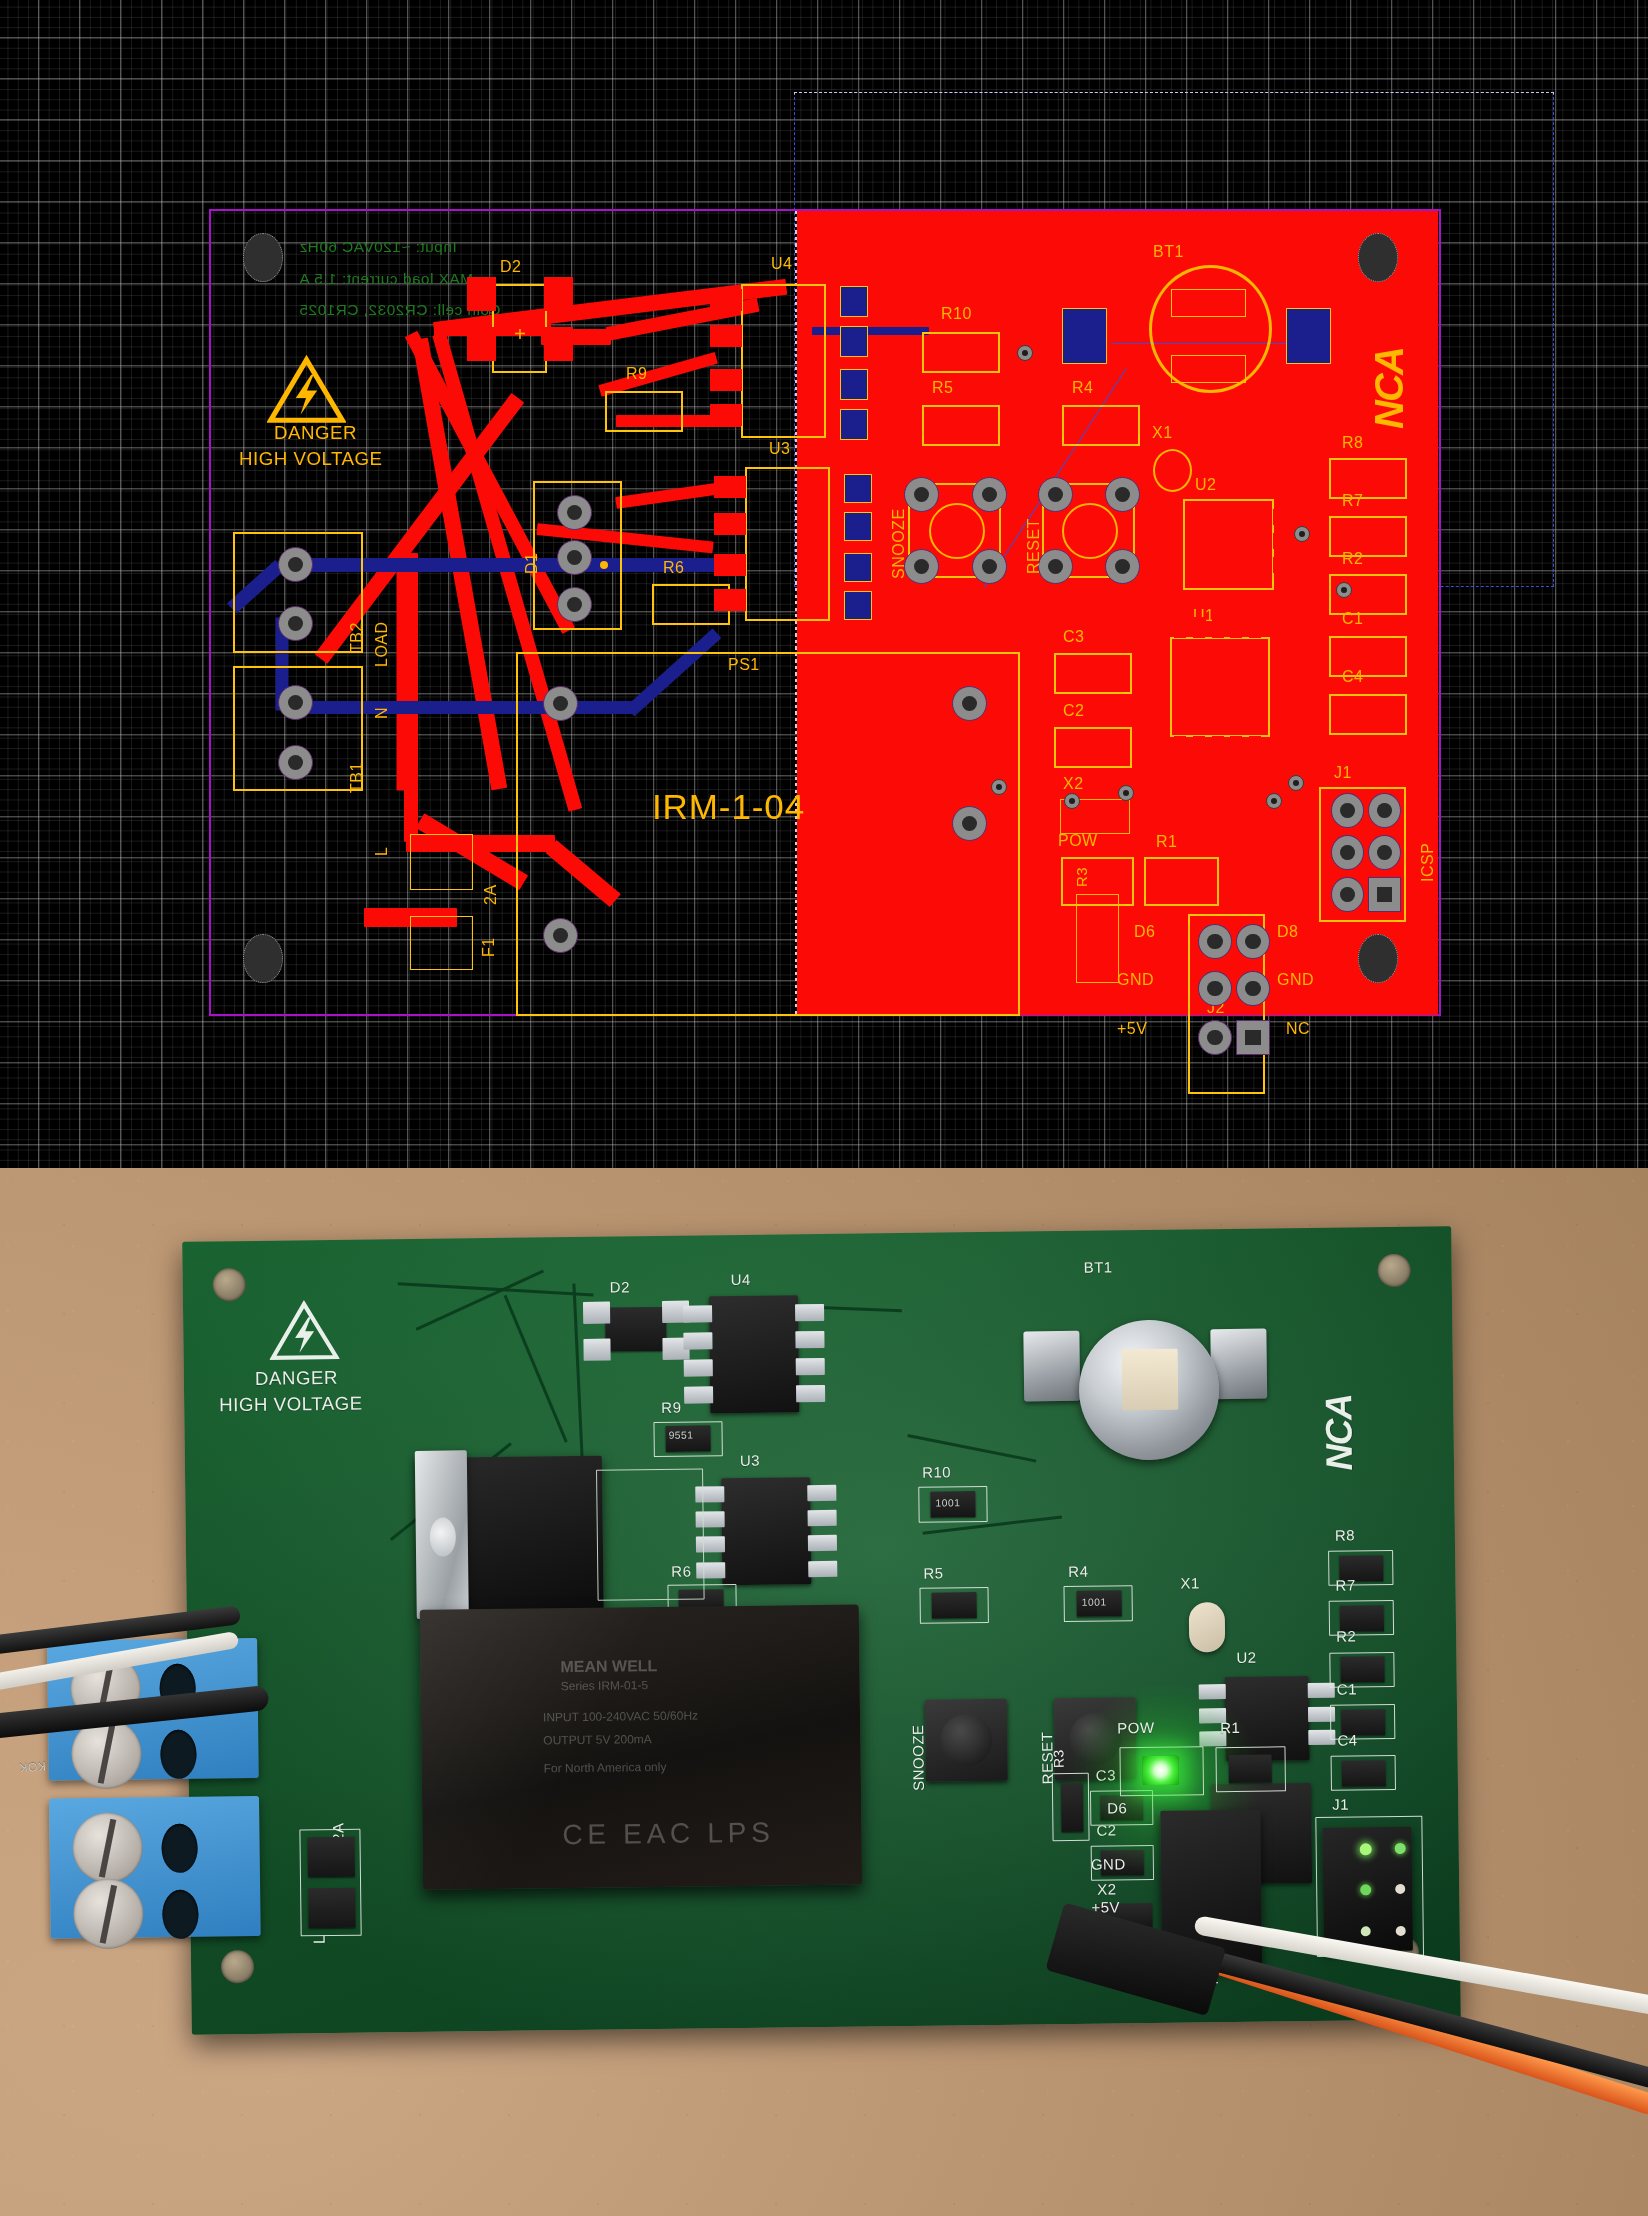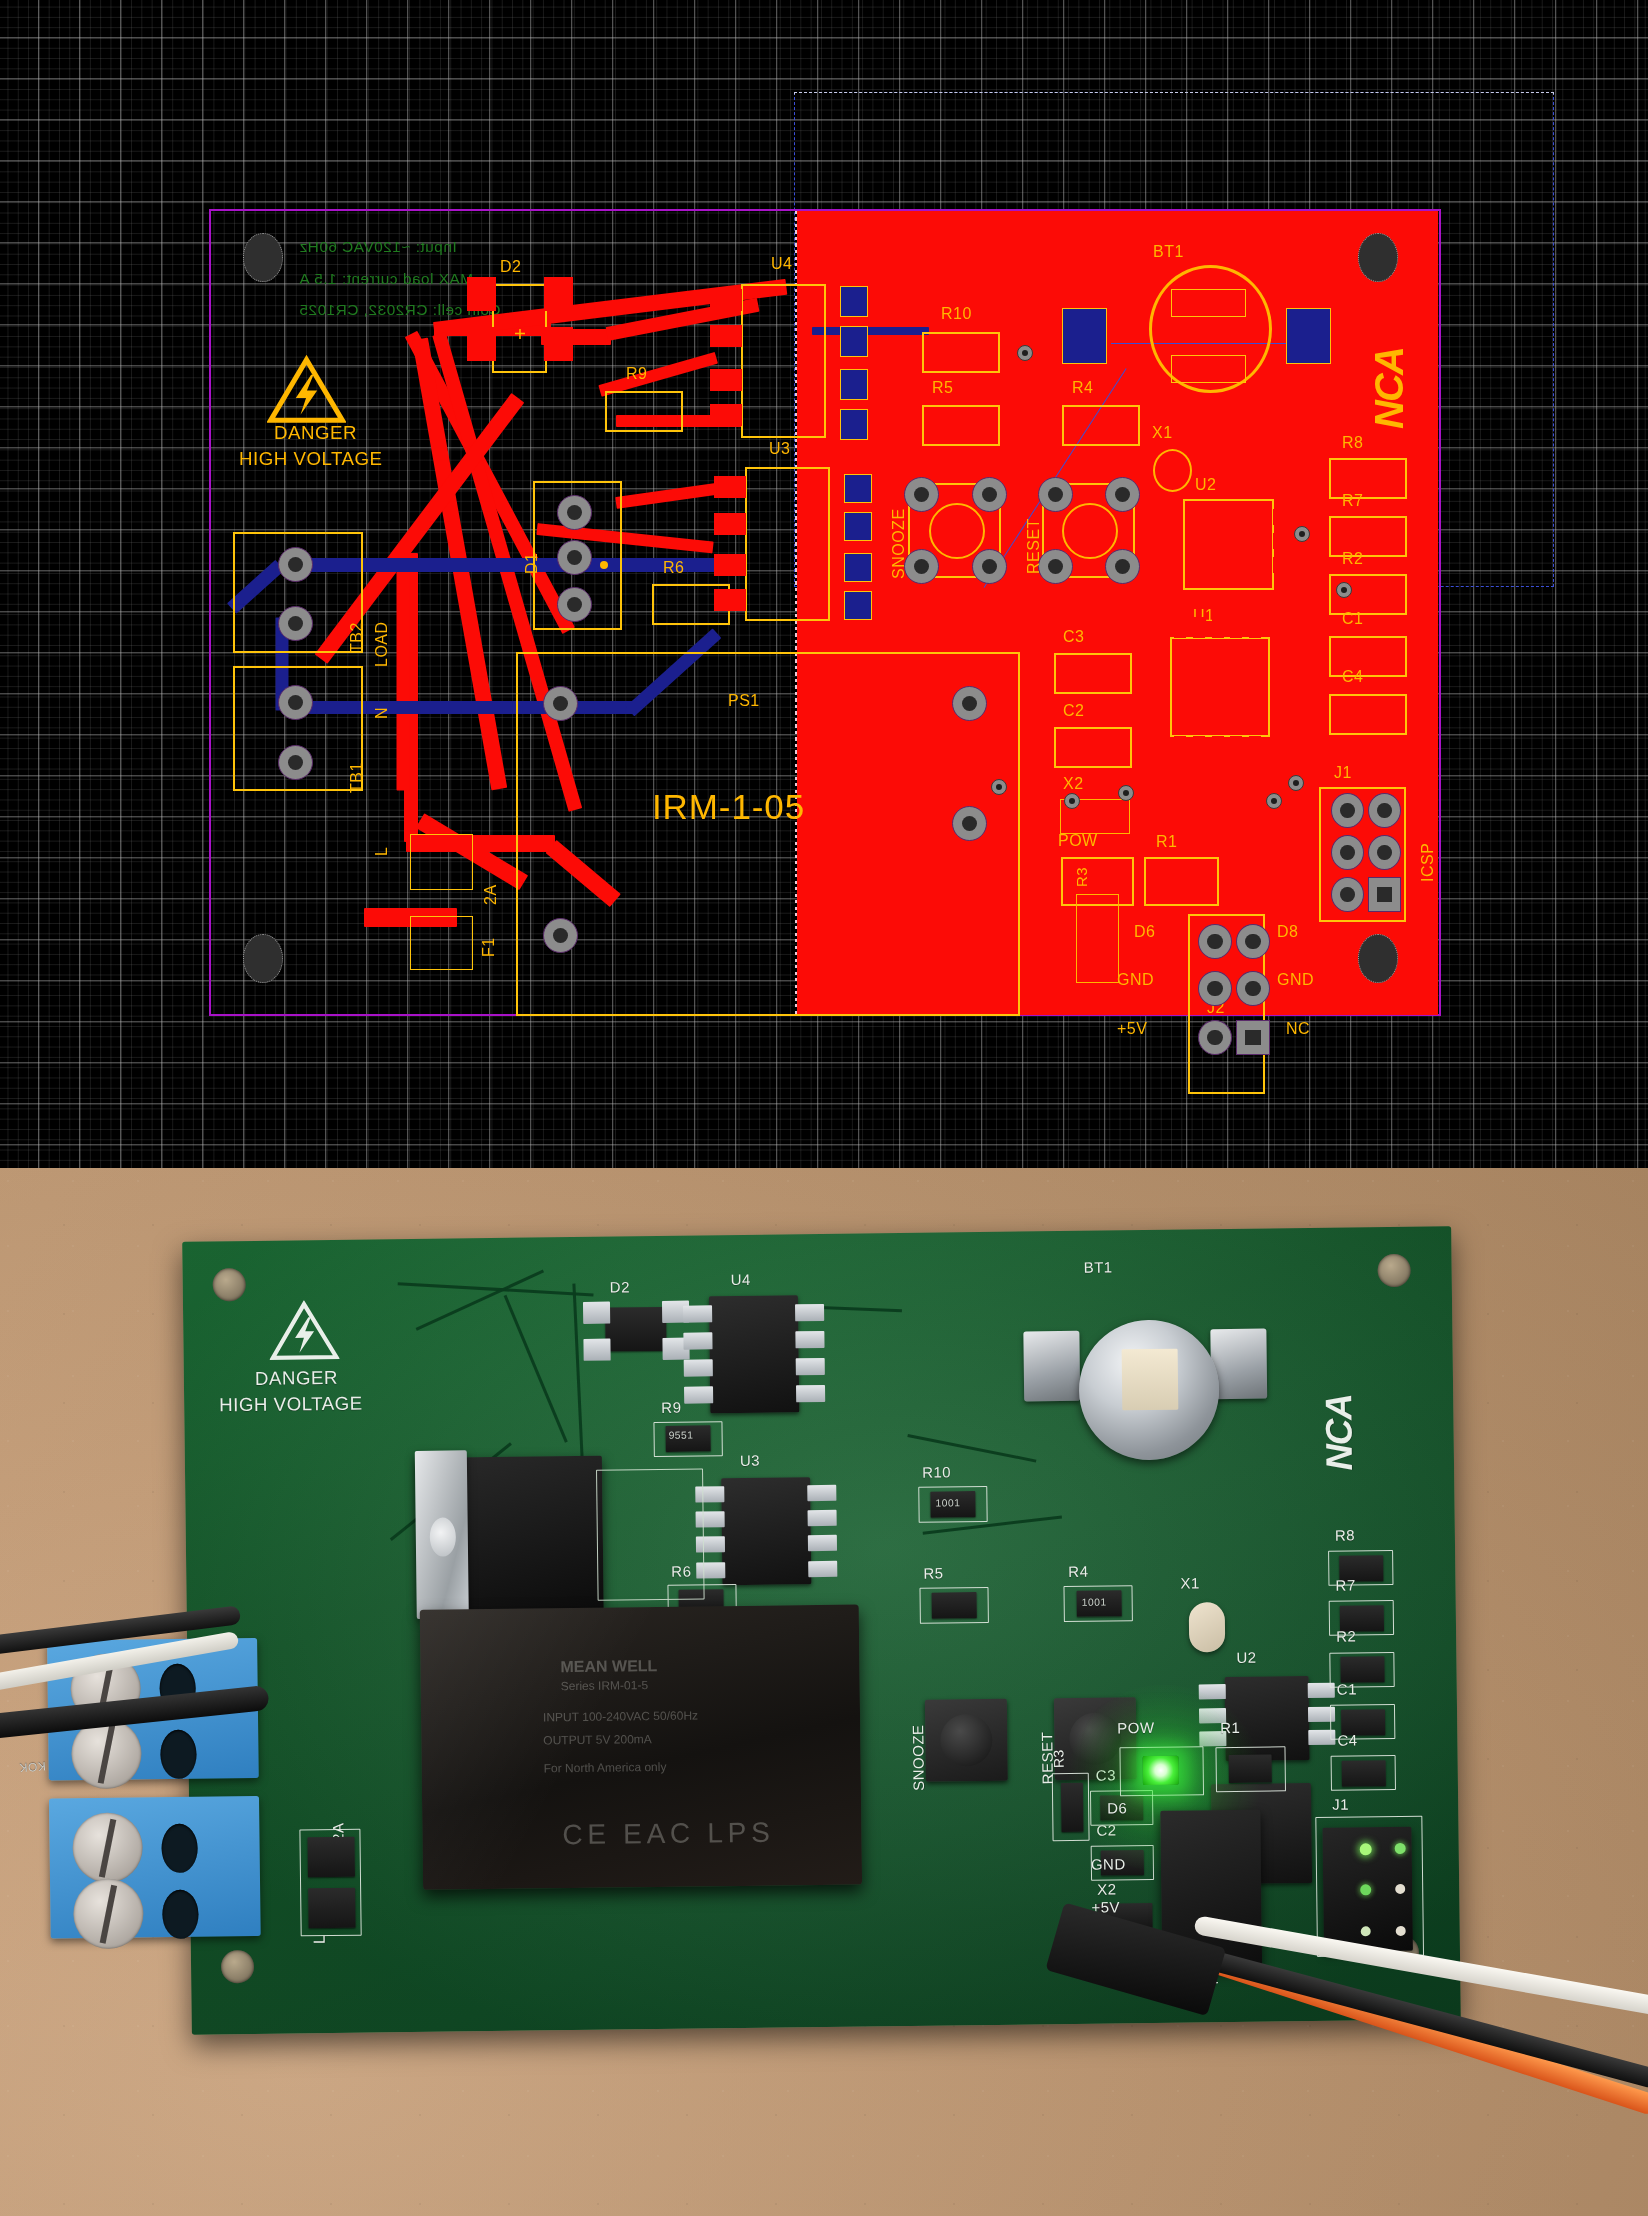--- a/index.html
+++ b/index.html
@@ -242,22 +242,22 @@
     <div class="pad" style="left:714px;top:476px;width:32px;height:21.5px;"></div>
     <div class="pad" style="left:714px;top:513px;width:32px;height:21.5px;"></div>
     <div class="pad" style="left:714px;top:554px;width:32px;height:21.5px;"></div>
     <div class="pad" style="left:714px;top:589px;width:32px;height:21.5px;"></div>
     <div class="padb" style="left:844px;top:474px;width:28px;height:29px;"></div>
     <div class="padb" style="left:844px;top:512px;width:28px;height:29px;"></div>
     <div class="padb" style="left:844px;top:553px;width:28px;height:29px;"></div>
     <div class="padb" style="left:844px;top:591px;width:28px;height:29px;"></div>
 
     <div class="sk" style="left:516px;top:652px;width:504px;height:364px;"></div>
-    <div class="lbl" style="left:728px;top:656px;margin-top:36px;">PS1</div>
-    <div class="lbl" style="left:652px;top:787px;font-size:35px;letter-spacing:0.9px;">IRM-1-05</div>
+    <div class="lbl" style="left:728px;top:656px;">PS1</div>
+    <div class="lbl" style="left:652px;top:787px;font-size:35px;letter-spacing:0.9px;">IRM-1-04</div>
     <div class="via" style="left:543px;top:686px;width:35px;height:35px;">
         <i></i>
       </div>
     <div class="via" style="left:543px;top:918px;width:35px;height:35px;">
         <i></i>
       </div>
     <div class="via" style="left:952px;top:686px;width:35px;height:35px;">
         <i></i>
       </div>
     <div class="via" style="left:952px;top:806px;width:35px;height:35px;">

